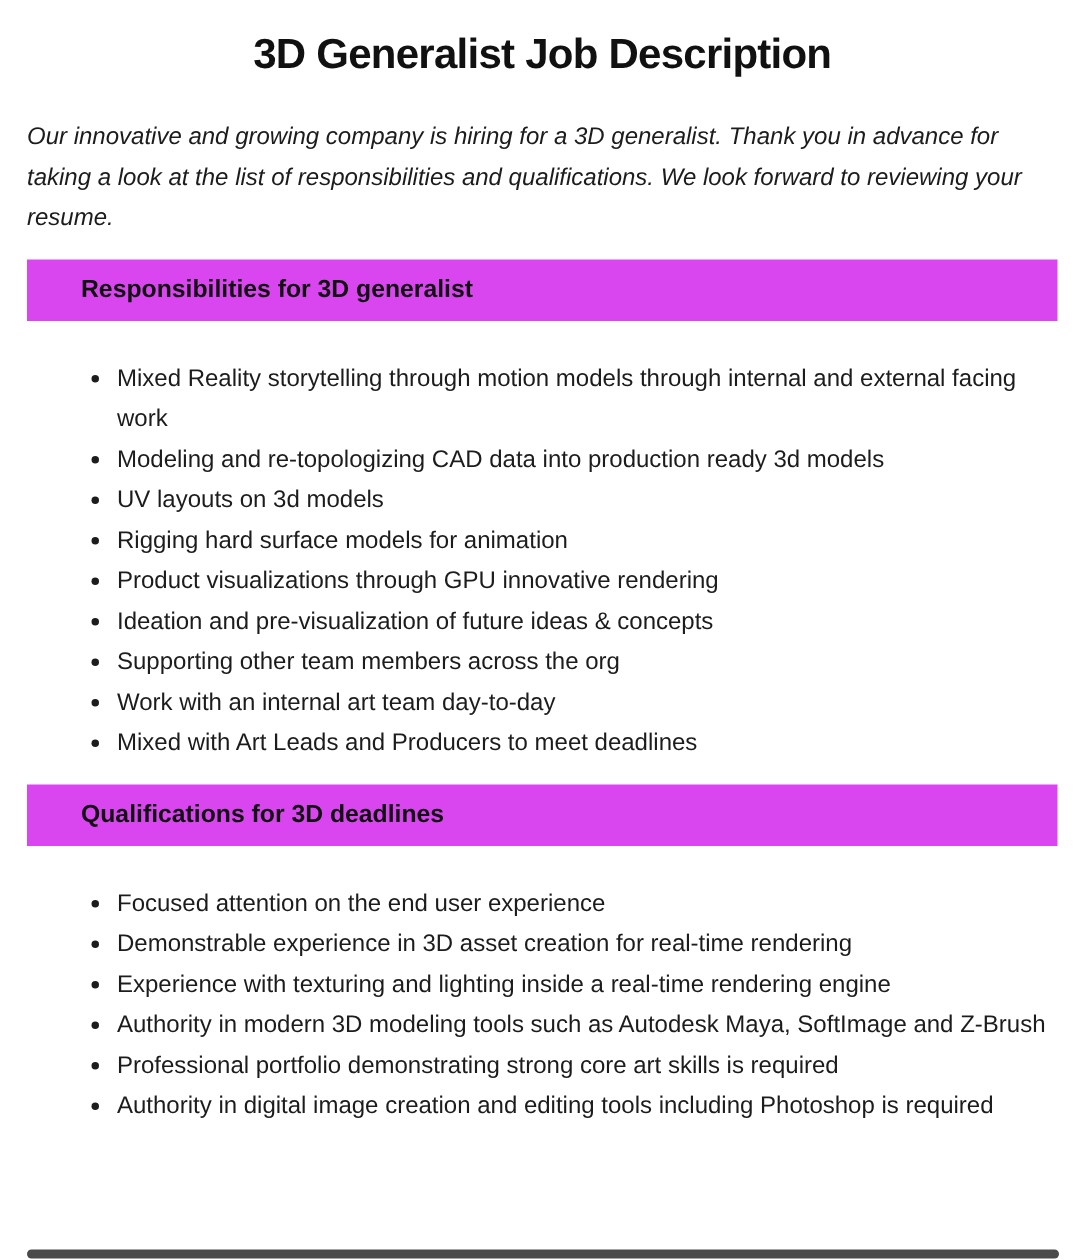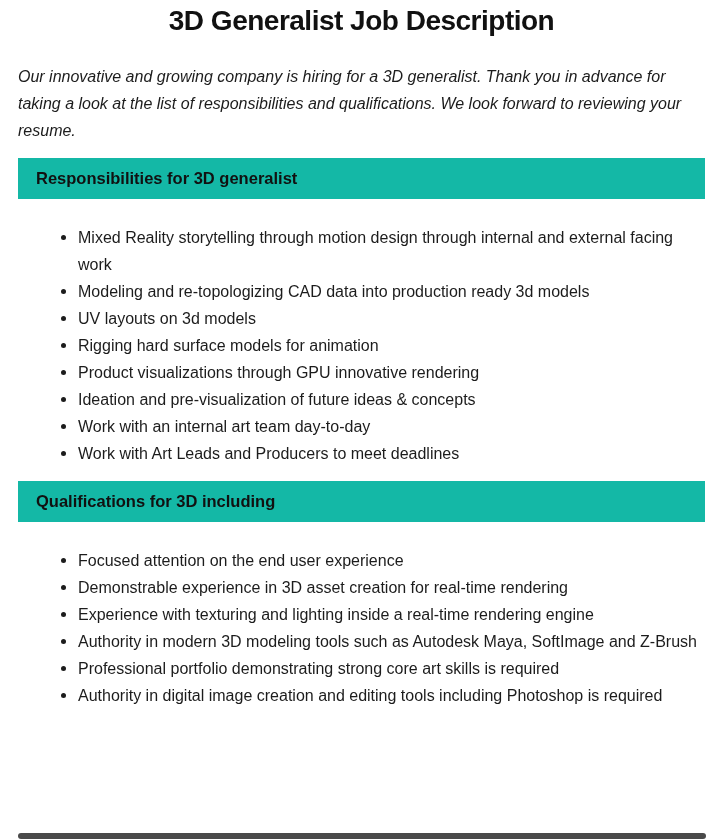--- a/index.html
+++ b/index.html
@@ -14,37 +14,37 @@
     position: relative;
     font-family: "Liberation Sans", "DejaVu Sans", sans-serif;
     color: #1c1c1c;
     -webkit-font-smoothing: antialiased;
   }
   .page {
     padding: 0 15px 0 18px;
   }
   .page-title {
     margin: 0;
-    padding-top: 5px;
+    padding-top: 20px;
     text-align: center;
     font-size: 28px;
     font-weight: 800;
     letter-spacing: -0.5px;
     color: #111111;
   }
   .intro {
     margin: 26px 0 0 0;
     font-size: 16px;
     line-height: 27px;
     font-style: italic;
   }
   .section-band {
     margin-top: 14px;
-    background: #14b8a6;
-    padding: 11px 10px 11px 18px;
+    background: #d946ef;
+    padding: 11px 10px 11px 36px;
     font-size: 16.5px;
     font-weight: 700;
     color: #111111;
   }
   ul.bullets {
     margin: 25px 0 0 0;
     padding: 0 0 0 60px;
     list-style: none;
     font-size: 16px;
     line-height: 27px;
@@ -77,33 +77,34 @@
 
 <div class="page">
 
   <h1 class="page-title">3D Generalist Job Description</h1>
 
   <p class="intro">Our innovative and growing company is hiring for a 3D generalist. Thank you in advance for taking a look at the list of responsibilities and qualifications. We look forward to reviewing your resume.</p>
 
   <div class="section">
     <div class="section-band">Responsibilities for 3D generalist</div>
     <ul class="bullets">
-        <li>Mixed Reality storytelling through motion design through internal and external facing work</li>
+        <li>Mixed Reality storytelling through motion models through internal and external facing work</li>
         <li>Modeling and re-topologizing CAD data into production ready 3d models</li>
         <li>UV layouts on 3d models</li>
         <li>Rigging hard surface models for animation</li>
         <li>Product visualizations through GPU innovative rendering</li>
         <li>Ideation and pre-visualization of future ideas &amp; concepts</li>
+        <li>Supporting other team members across the org</li>
         <li>Work with an internal art team day-to-day</li>
-        <li>Work with Art Leads and Producers to meet deadlines</li>
+        <li>Mixed with Art Leads and Producers to meet deadlines</li>
       </ul>
   </div>
 
   <div class="section">
-    <div class="section-band">Qualifications for 3D including</div>
+    <div class="section-band">Qualifications for 3D deadlines</div>
     <ul class="bullets">
         <li>Focused attention on the end user experience</li>
         <li>Demonstrable experience in 3D asset creation for real-time rendering</li>
         <li>Experience with texturing and lighting inside a real-time rendering engine</li>
         <li>Authority in modern 3D modeling tools such as Autodesk Maya, SoftImage and Z-Brush</li>
         <li>Professional portfolio demonstrating strong core art skills is required</li>
         <li>Authority in digital image creation and editing tools including Photoshop is required</li>
       </ul>
   </div>
 

